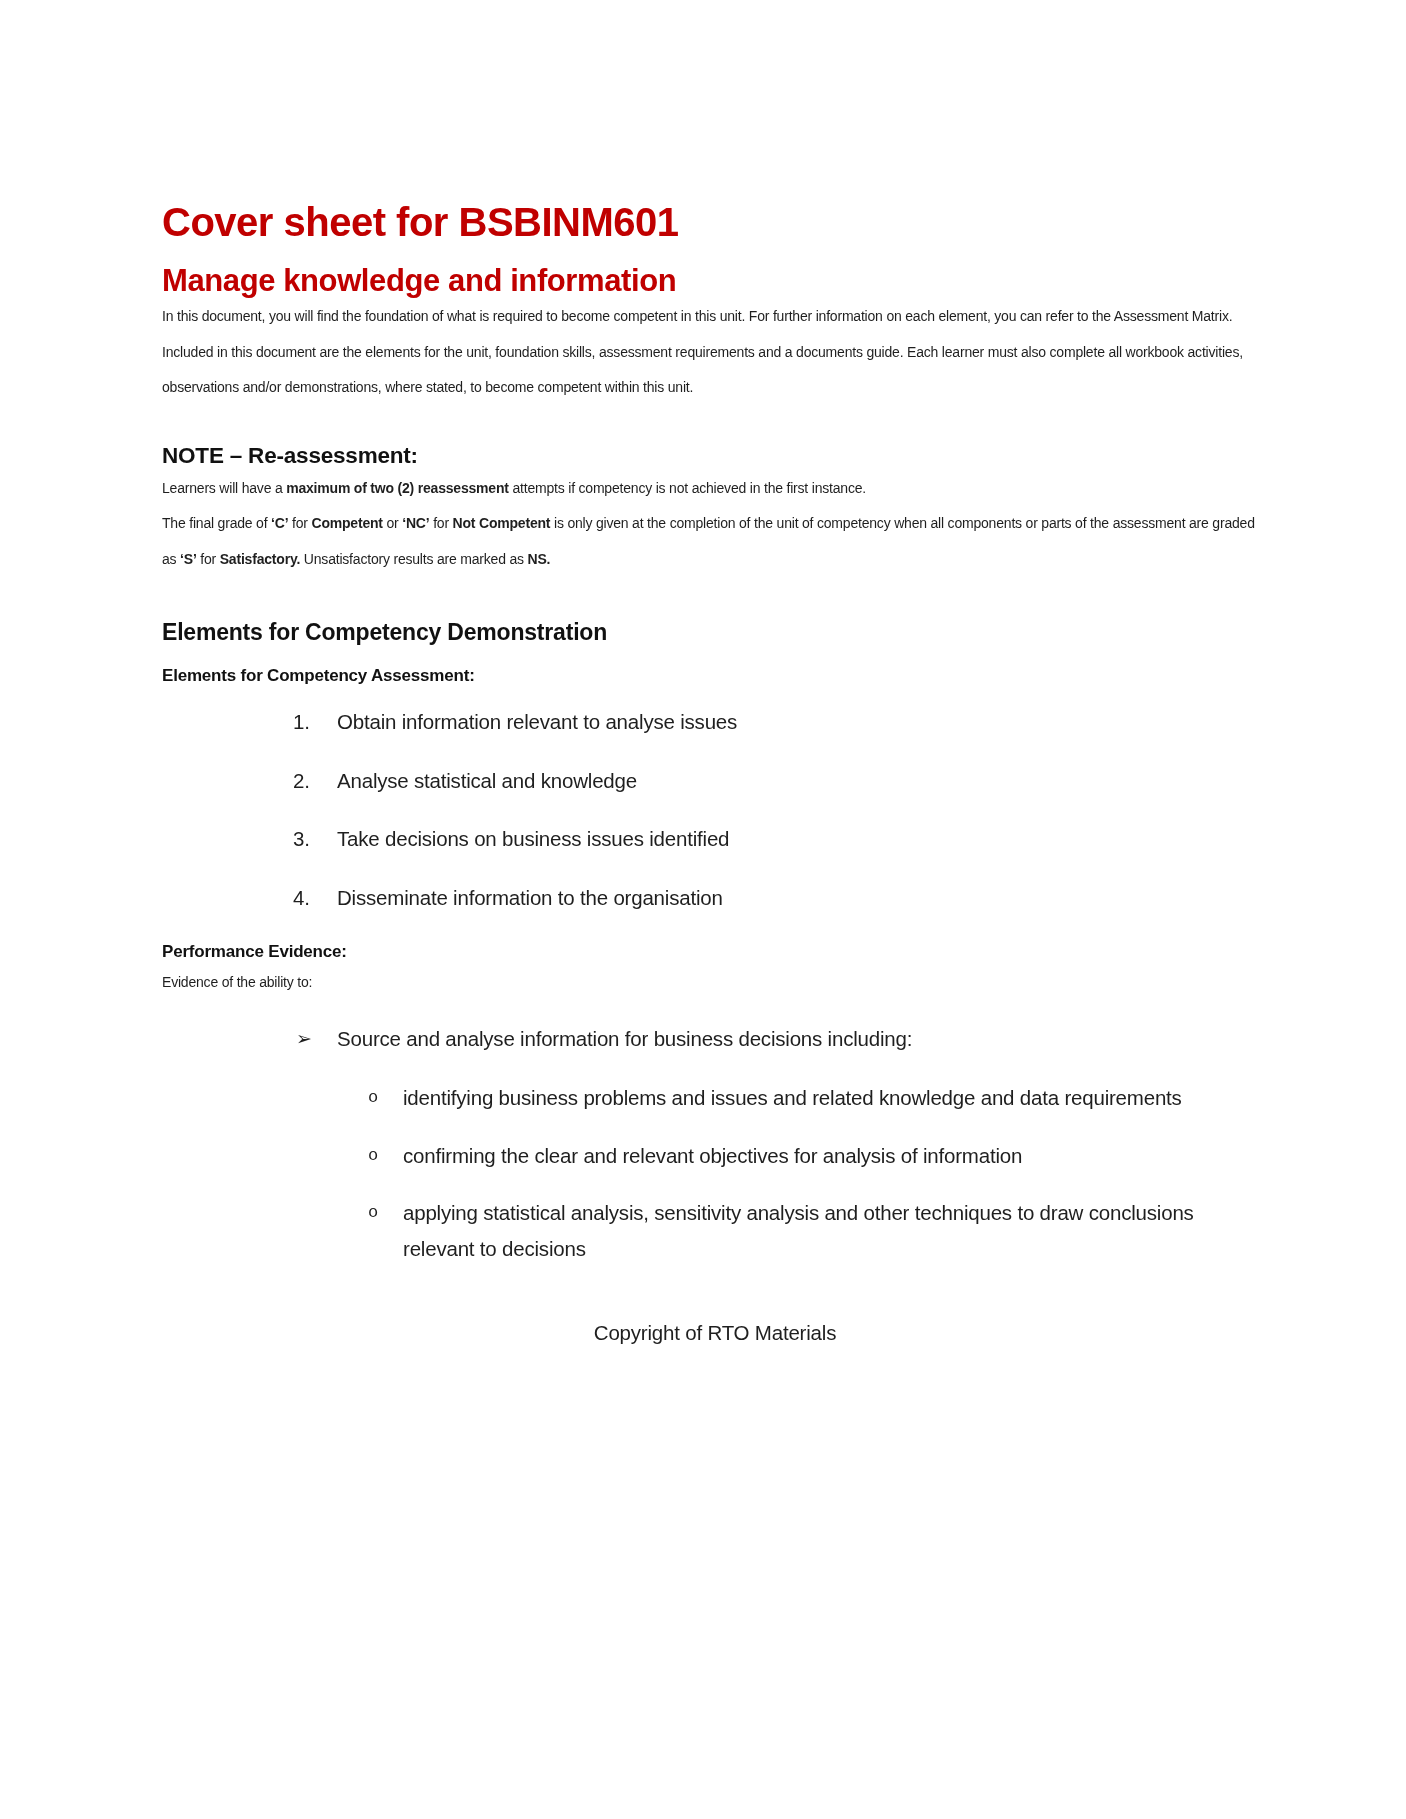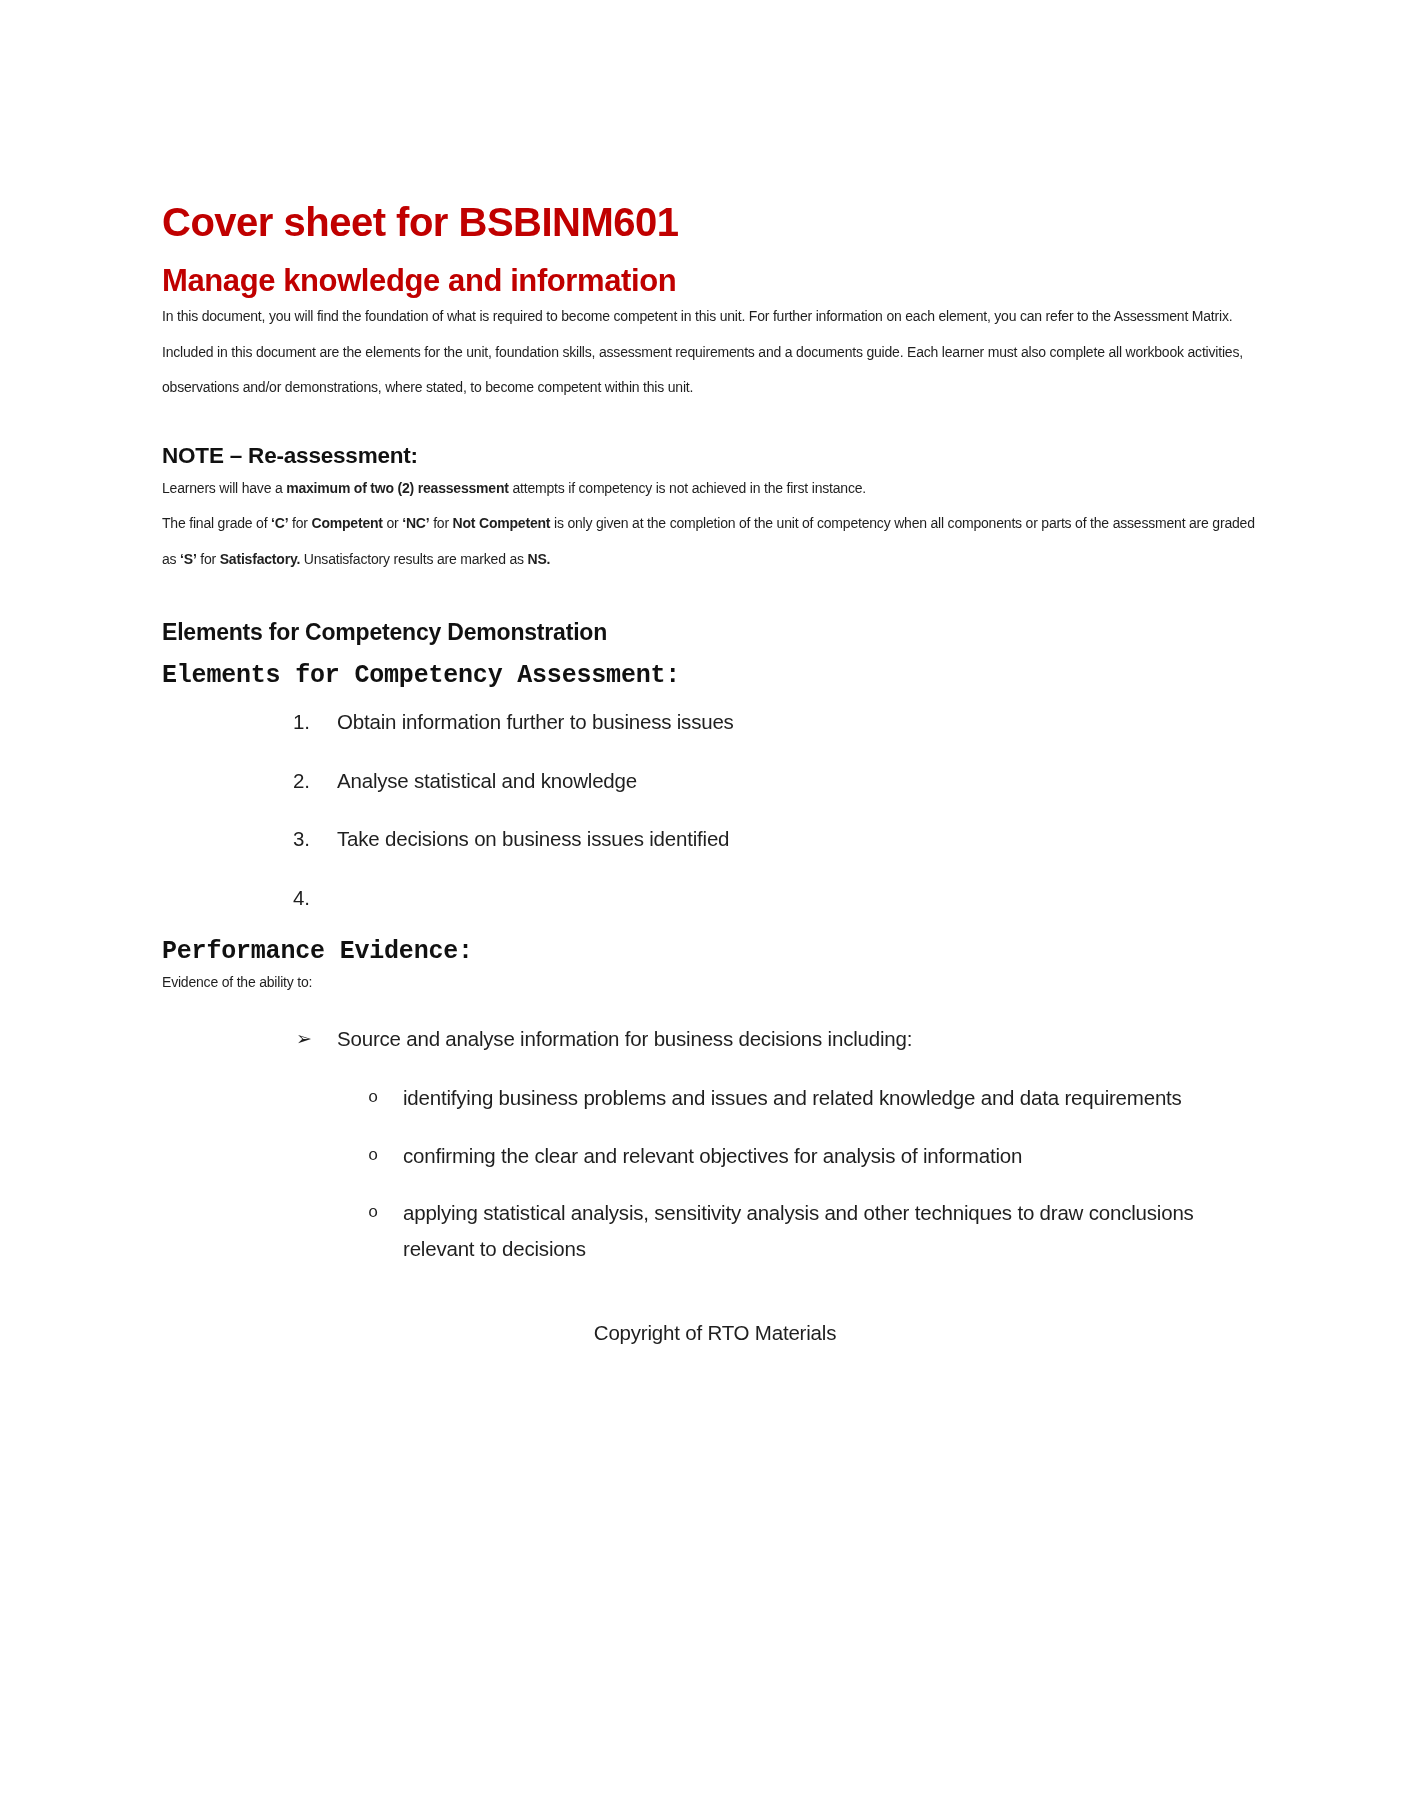--- a/index.html
+++ b/index.html
@@ -56,25 +56,24 @@
   .b { font-weight: bold; }
   .section-heading {
     margin: 38px 0 0 0;
     font-size: 23px;
     line-height: 34px;
     font-weight: bold;
     color: #111;
   }
   .sub-heading {
     margin: 13px 0 0 0;
-    font-size: 25px;
+    font-size: 17px;
     line-height: 27px;
     font-weight: bold;
     color: #111;
-    font-family: Liberation Mono, monospace;
   }
   .num-list {
     margin: 15px 0 0 0;
     padding: 0;
     list-style: none;
     font-size: 20.5px;
     line-height: 35.5px;
   }
   .num-list li {
     display: flex;
@@ -136,32 +135,33 @@
 
   <p class="body para-3"><span>The final grade of </span><span class="b">‘C’</span><span> for </span><span class="b">Competent</span><span> or </span><span class="b">‘NC’</span><span> for </span><span class="b">Not Competent</span><span> is only given at the completion of the unit of competency when all components or parts of the assessment are graded as </span><span class="b">‘S’</span><span> for </span><span class="b">Satisfactory.</span><span> Unsatisfactory results are marked as </span><span class="b">NS.</span></p>
 
   <h2 class="section-heading">Elements for Competency Demonstration</h2>
 
   <h4 class="sub-heading">Elements for Competency Assessment:</h4>
 
   <ol class="num-list">
     <li>
       <span class="num">1.</span>
-      <span class="txt">Obtain information further to business issues</span>
+      <span class="txt">Obtain information relevant to analyse issues</span>
     </li>
     <li>
       <span class="num">2.</span>
       <span class="txt">Analyse statistical and knowledge</span>
     </li>
     <li>
       <span class="num">3.</span>
       <span class="txt">Take decisions on business issues identified</span>
     </li>
     <li>
       <span class="num">4.</span>
+      <span class="txt">Disseminate information to the organisation</span>
     </li>
   </ol>
 
   <h4 class="sub-heading perf-heading">Performance Evidence:</h4>
 
   <p class="body lead">Evidence of the ability to:</p>
 
   <div class="arrow-item">
     <span class="arrow-marker">➢</span>
     <span class="txt">Source and analyse information for business decisions including:</span>

